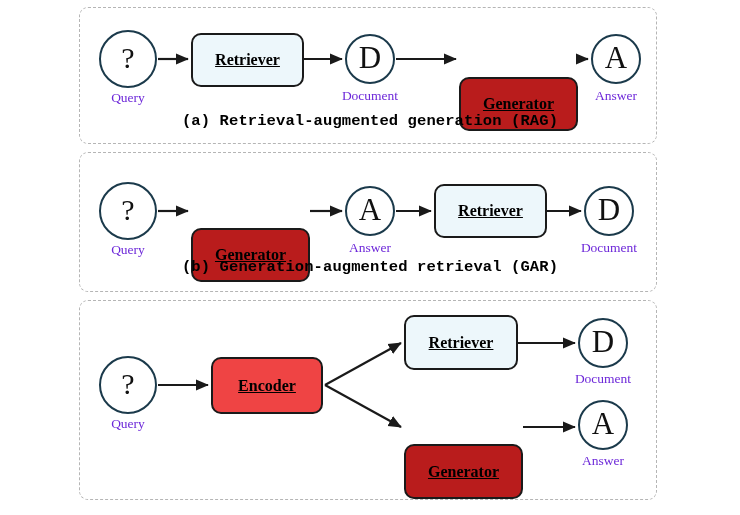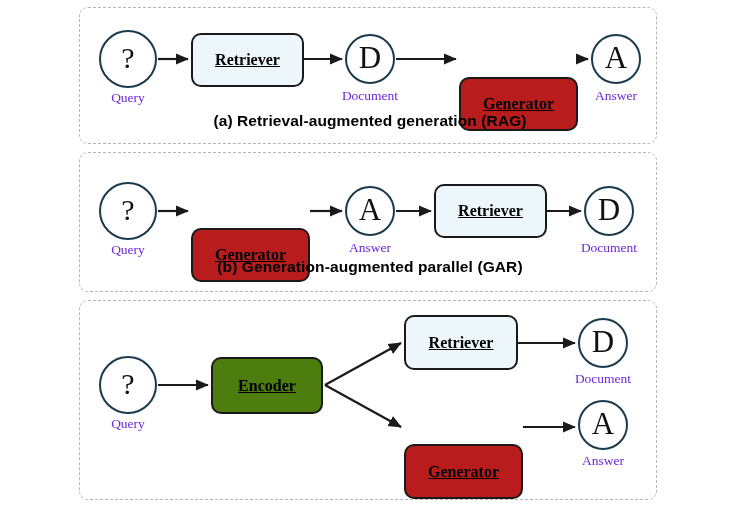--- a/index.html
+++ b/index.html
@@ -29,21 +29,21 @@
   }
   #panel-a { left: 79px;  top: 7px;   width: 578px; height: 137px; }
   #panel-b { left: 79px;  top: 152px; width: 578px; height: 140px; }
   #panel-c { left: 79px;  top: 300px; width: 578px; height: 200px; }
 
   .caption {
     position: absolute;
     left: 0;
     width: 100%;
     text-align: center;
-    font-family: Liberation Sans, sans-serif;
+    font-family: Liberation Mono, monospace;
     font-weight: bold;
     font-size: 15.5px;
     color: #000000;
     letter-spacing: 0.1px;
     white-space: nowrap;
   }
   #caption-a { top: 112px; }
   #caption-b { top: 258px; }
   #caption-c { top: 466px; }
 
@@ -90,21 +90,21 @@
     justify-content: center;
     font-family: "Liberation Serif", "DejaVu Serif", serif;
     font-weight: bold;
     font-size: 16px;
     color: #000000;
     white-space: nowrap;
     text-decoration: underline;
   }
   .box-retriever { background: #edf7fb; }
   .box-generator { background: #b91c1c; margin-top: 44px; }
-  .box-encoder   { background: #4d7c0f; }
+  .box-encoder   { background: #ef4444; }
 
   svg.arrow-layer {
     position: absolute;
     left: 0; top: 0;
     width: 740px;
     height: 515px;
     pointer-events: none;
   }
 </style>
 </head>
@@ -149,21 +149,21 @@
   </div>
   <div class="node-label" style="left:325px; top:240px; width:90px;">Answer</div>
 
   <div class="node-box box-retriever" style="left:434px; top:184px; width:113px; height:54px;">Retriever</div>
 
   <div class="node-circle" style="left:584px; top:186px; width:50px; height:50px;">
     <span class="glyph">D</span>
   </div>
   <div class="node-label" style="left:559px; top:240px; width:100px;">Document</div>
 
-  <div class="caption" id="caption-b">(b) Generation-augmented parallel (GAR)</div>
+  <div class="caption" id="caption-b">(b) Generation-augmented retrieval (GAR)</div>
 
   <div class="panel" id="panel-c"></div>
 
   <div class="node-circle" style="left:99px; top:356px; width:58px; height:58px;">
     <span class="glyph qmark">?</span>
   </div>
   <div class="node-label" style="left:79px; top:416px; width:98px;">Query</div>
 
   <div class="node-box box-encoder" style="left:211px; top:357px; width:112px; height:57px;">Encoder</div>
 

